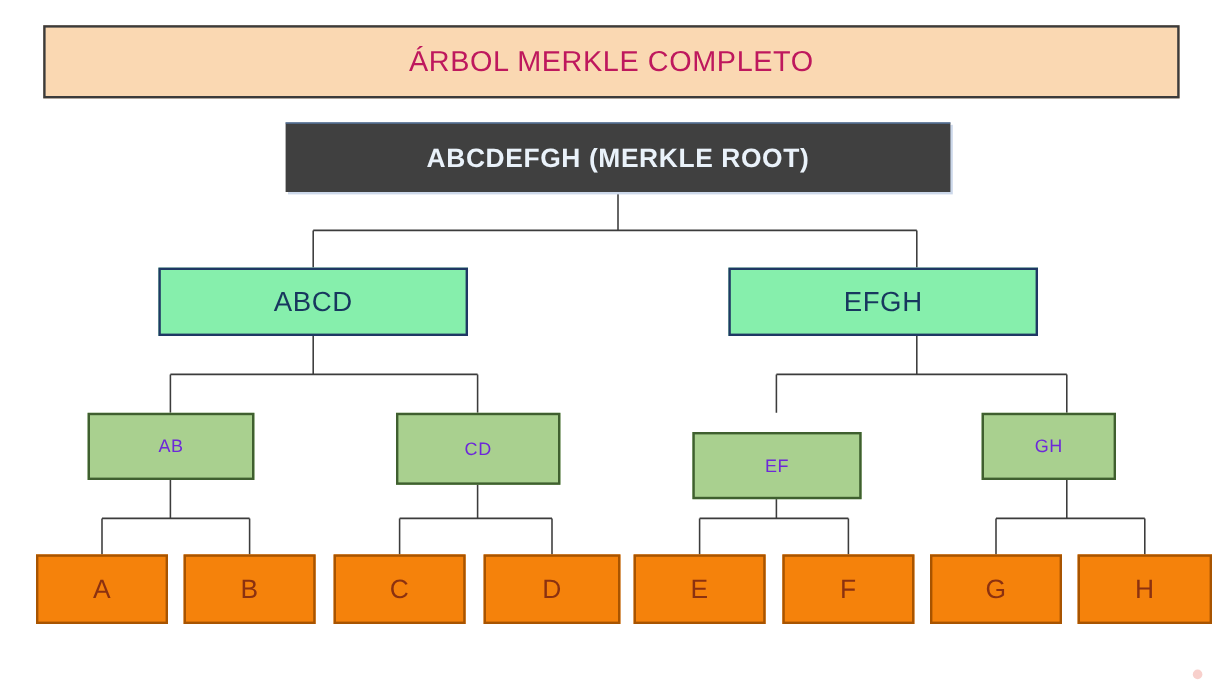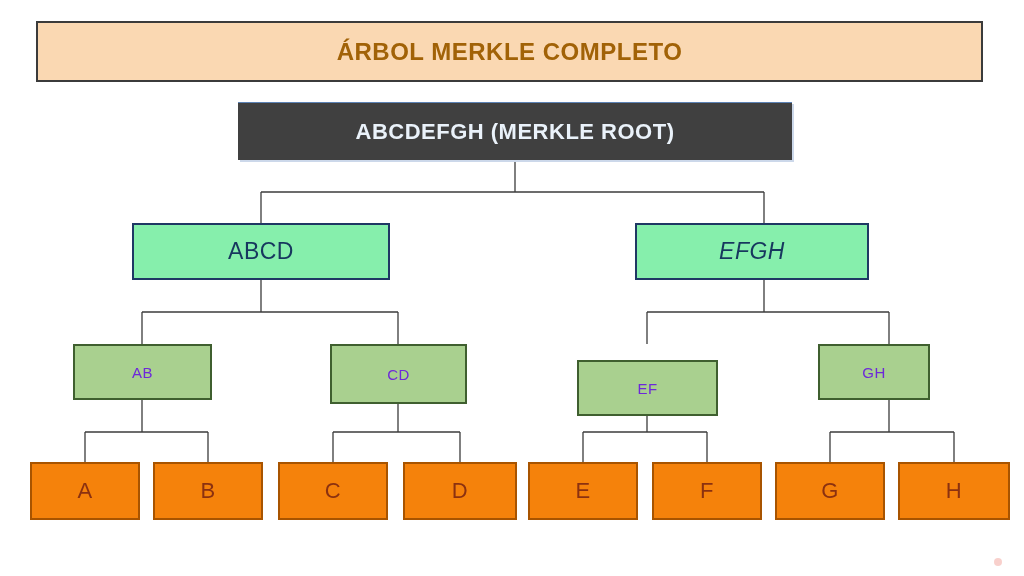--- a/index.html
+++ b/index.html
@@ -16,22 +16,22 @@
     position:absolute;
     display:flex;align-items:center;justify-content:center;
     box-sizing:border-box;
     text-align:center;
     letter-spacing:0.5px;
   }
   .title-bar{
     left:36px;top:21px;width:947px;height:61px;
     background:#fad8b2;
     border:2px solid #3b3b3b;
-    color:#a16207;
-    font-size:24px;font-weight:bold;
+    color:#be185d;
+    font-size:24px;font-weight:normal;
   }
   .root{
     left:238px;top:102px;width:554px;height:58px;
     background:#404040;
     border-top:1px solid #5c82b4;
     box-shadow:2px 2px 0 #ccd8ea;
     color:#eaf2fa;
     font-size:22px;font-weight:bold;
   }
   .lvl2{
@@ -46,21 +46,21 @@
     color:#6d28d9;
     font-size:15px;
   }
   .leaf{
     background:#f5820b;
     border:2px solid #a85400;
     color:#8b3110;
     font-size:22px;
   }
   .n-abcd{left:132px;top:223px;width:258px;height:57px;}
-  .n-efgh{left:635px;top:223px;width:234px;height:57px;font-style:italic;}
+  .n-efgh{left:607px;top:223px;width:258px;height:57px;}
   .n-ab{left:73px; top:344px;width:139px;height:56px;}
   .n-cd{left:330px;top:344px;width:137px;height:60px;}
   .n-ef{left:577px;top:344px;width:141px;height:56px;margin-top:16px;}
   .n-gh{left:818px;top:344px;width:112px;height:56px;}
   .n-a{left:30px; top:462px;width:110px;height:58px;}
   .n-b{left:153px;top:462px;width:110px;height:58px;}
   .n-c{left:278px;top:462px;width:110px;height:58px;}
   .n-d{left:403px;top:462px;width:114px;height:58px;}
   .n-e{left:528px;top:462px;width:110px;height:58px;}
   .n-f{left:652px;top:462px;width:110px;height:58px;}

